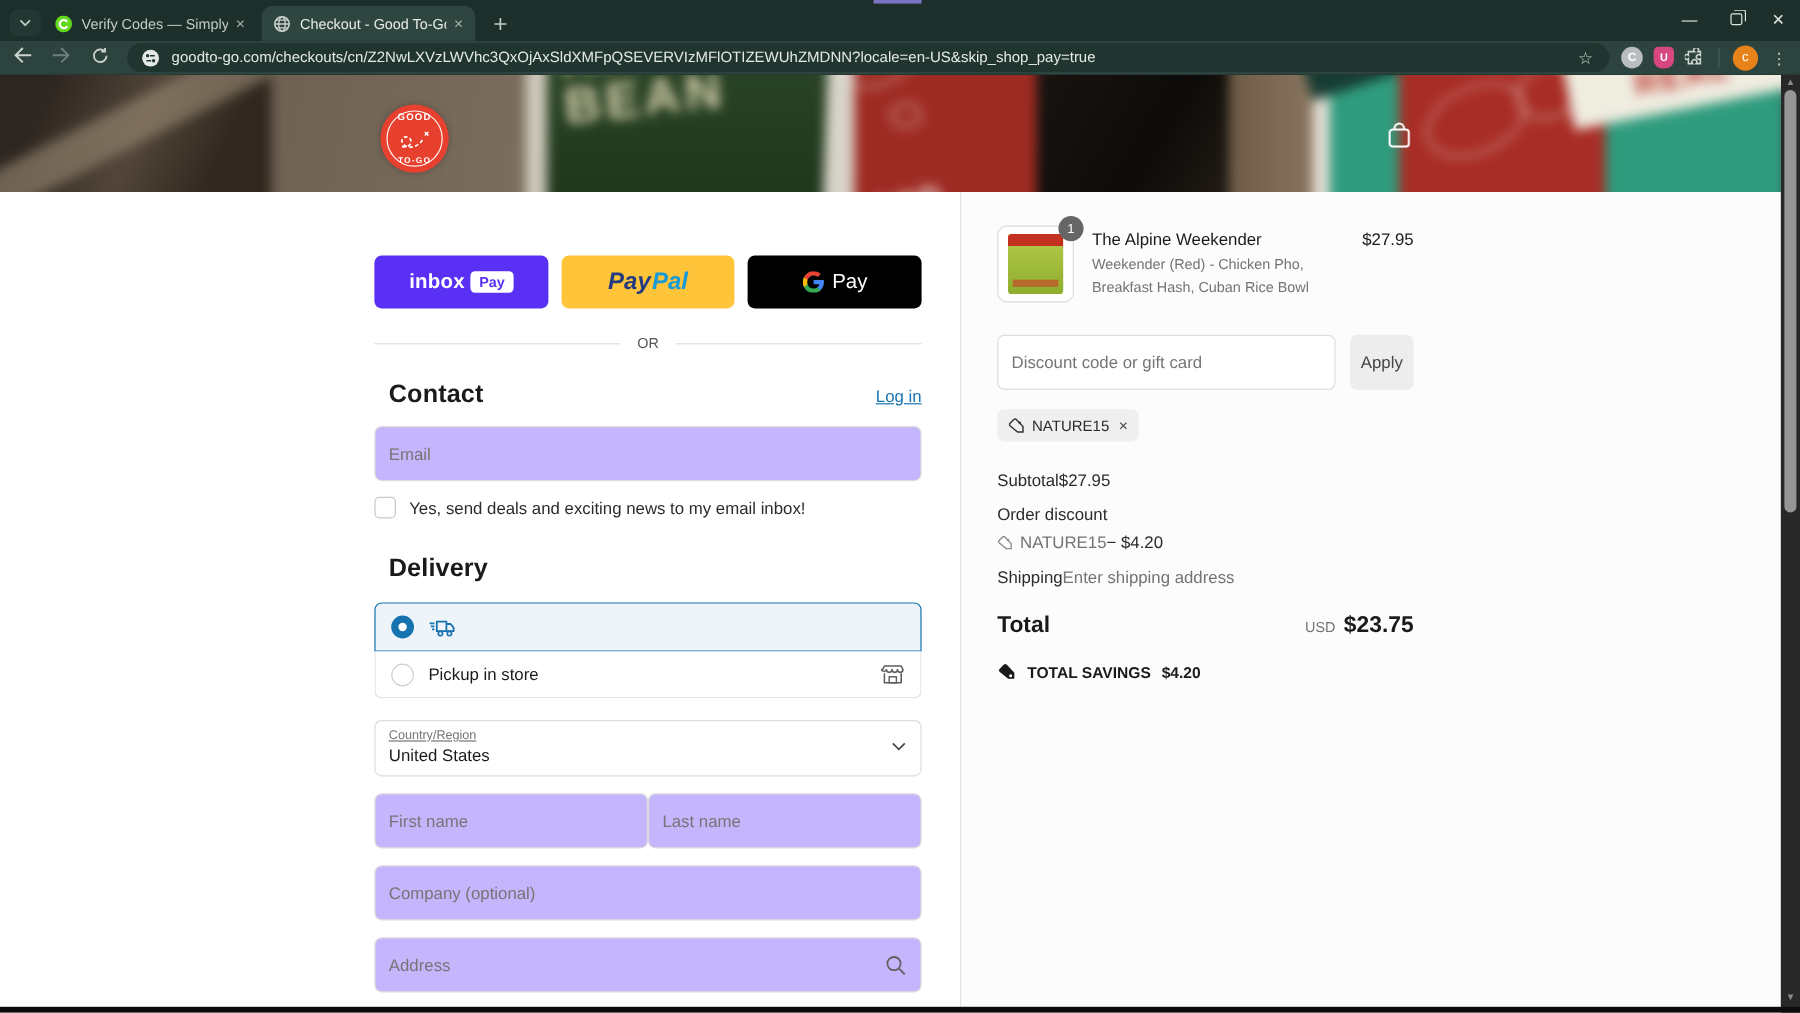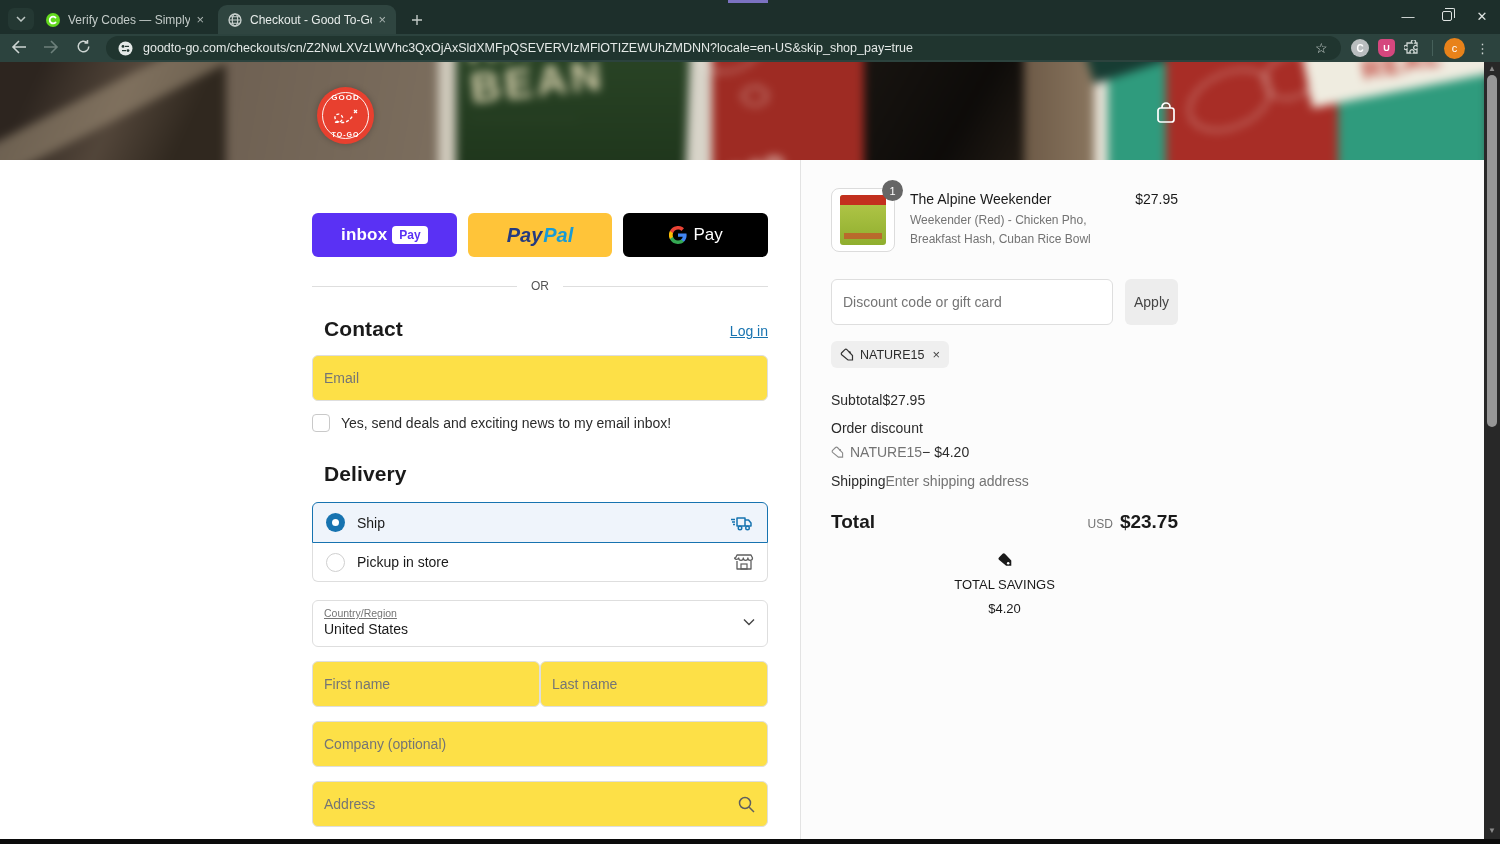--- a/index.html
+++ b/index.html
@@ -92,21 +92,21 @@
   .paypal .p1 { color:#253b80; } .paypal .p2 { color:#179bd7; margin-left:1px; }
   .gpay { background:#000; color:#fff; font-size:17px; }
   .gpay .g { width:18px; height:18px; margin-right:7px; }
   .or { display:flex; align-items:center; gap:14px; margin-top:22px; color:#545454; font-size:12px; }
   .or::before,.or::after { content:""; flex:1; height:1px; background:#dedede; }
 
   .sec-head { display:flex; align-items:baseline; justify-content:space-between; margin-top:24px;margin-left:12px; }
   h2 { font-size:21px; color:#1a1a1a; letter-spacing:.1px; }
   .login { color:#1773b0; font-size:14px; text-decoration:underline; }
 
-  .input { width:100%; height:46px; border:1px solid #dedede; border-radius:6px; background:#fde047;
+  .input { width:100%; height:46px; border:1px solid #dedede; border-radius:6px; background:#c4b5fd;
     font-size:14px; color:#333; padding:0 11px; margin-top:14px; }
   .input::placeholder { color:#757575; }
   .check-row { display:flex; align-items:center; gap:11px; margin-top:13px; font-size:14px; color:#2b2b2b; }
   .checkbox { width:18px; height:18px; border:1px solid #c9c9c9; border-radius:4px; background:#fff; flex:0 0 auto; }
 
   .shipbox { margin-top:16px; border-radius:6px; }
   .shiprow { display:flex; align-items:center; height:41px; padding:0 13px; gap:12px; font-size:14px; color:#1a1a1a; }
   .shiprow.on { background:#eff4fb; border:1.5px solid #1773b0; border-radius:6px 6px 0 0; }
   .shiprow.off { background:#fff; border:1px solid #dedede; border-top:none; border-radius:0 0 6px 6px; height:39px; }
   .radio-on { width:19px; height:19px; border-radius:50%; background:#1773b0; position:relative; flex:0 0 auto; }
@@ -156,21 +156,21 @@
   .coderow { margin-top:8px; color:#737373; }
   .coderow .left { display:flex; align-items:center; gap:6px; }
   .coderow .amt { color:#2b2b2b; }
   .shiprow2 { margin-top:13px; }
   .shiprow2 .muted { color:#737373; }
   .totalrow { display:flex; justify-content:space-between; align-items:baseline; margin-top:22px; }
   .total-l { font-size:19px; font-weight:bold; color:#1a1a1a; }
   .total-r { display:flex; align-items:baseline; gap:7px; }
   .cur { font-size:12px; color:#737373; }
   .total-v { font-size:19px; font-weight:bold; color:#1a1a1a; }
-  .savings { display:flex; align-items:center; gap:9px; margin-top:19px; font-size:13px; font-weight:normal; color:#1a1a1a;flex-direction:column; }
+  .savings { display:flex; align-items:center; gap:9px; margin-top:19px; font-size:13px; font-weight:bold; color:#1a1a1a; }
 
   
   .scrollcol { position:absolute; top:62px; right:0; width:16px; height:782px; background:#282828; z-index:40; }
   .sc-up,.sc-down { position:absolute; left:0; width:16px; height:14px; color:#8a8a8a; font-size:8px;
     text-align:center; line-height:14px; }
   .sc-up { top:0; } .sc-down { bottom:6px; }
   .sc-thumb { position:absolute; top:13px; left:3px; width:10px; height:352px; background:#969696; border-radius:6px; }
   .bottomstrip { position:absolute; bottom:0; left:0; width:1500px; height:5px; background:#0b0b0b; z-index:50; }
 </style>
 </head>
@@ -339,21 +339,20 @@
           <span>Yes, send deals and exciting news to my email inbox!</span>
         </div>
 
         <div class="sec-head" style="margin-top:30px;">
           <h2>Delivery</h2>
         </div>
 
         <div class="shipbox">
           <div class="shiprow on">
             <span class="radio-on"></span>
-            <span class="grow">Ship</span>
             <svg width="24" height="18" viewBox="0 0 24 18">
               <path d="M7 4h8v8H7zM15 6h3.5l2.5 3v3h-6z" fill="none" stroke="#1773b0" stroke-width="1.5" stroke-linejoin="round"></path>
               <circle cx="10" cy="14" r="1.8" fill="none" stroke="#1773b0" stroke-width="1.4"></circle>
               <circle cx="17.5" cy="14" r="1.8" fill="none" stroke="#1773b0" stroke-width="1.4"></circle>
               <path d="M1 5.5h4M2 8h3M3 10.5h2" stroke="#1773b0" stroke-width="1.4"></path>
             </svg>
           </div>
           <div class="shiprow off">
             <span class="radio-off"></span>
             <span class="grow">Pickup in store</span>

